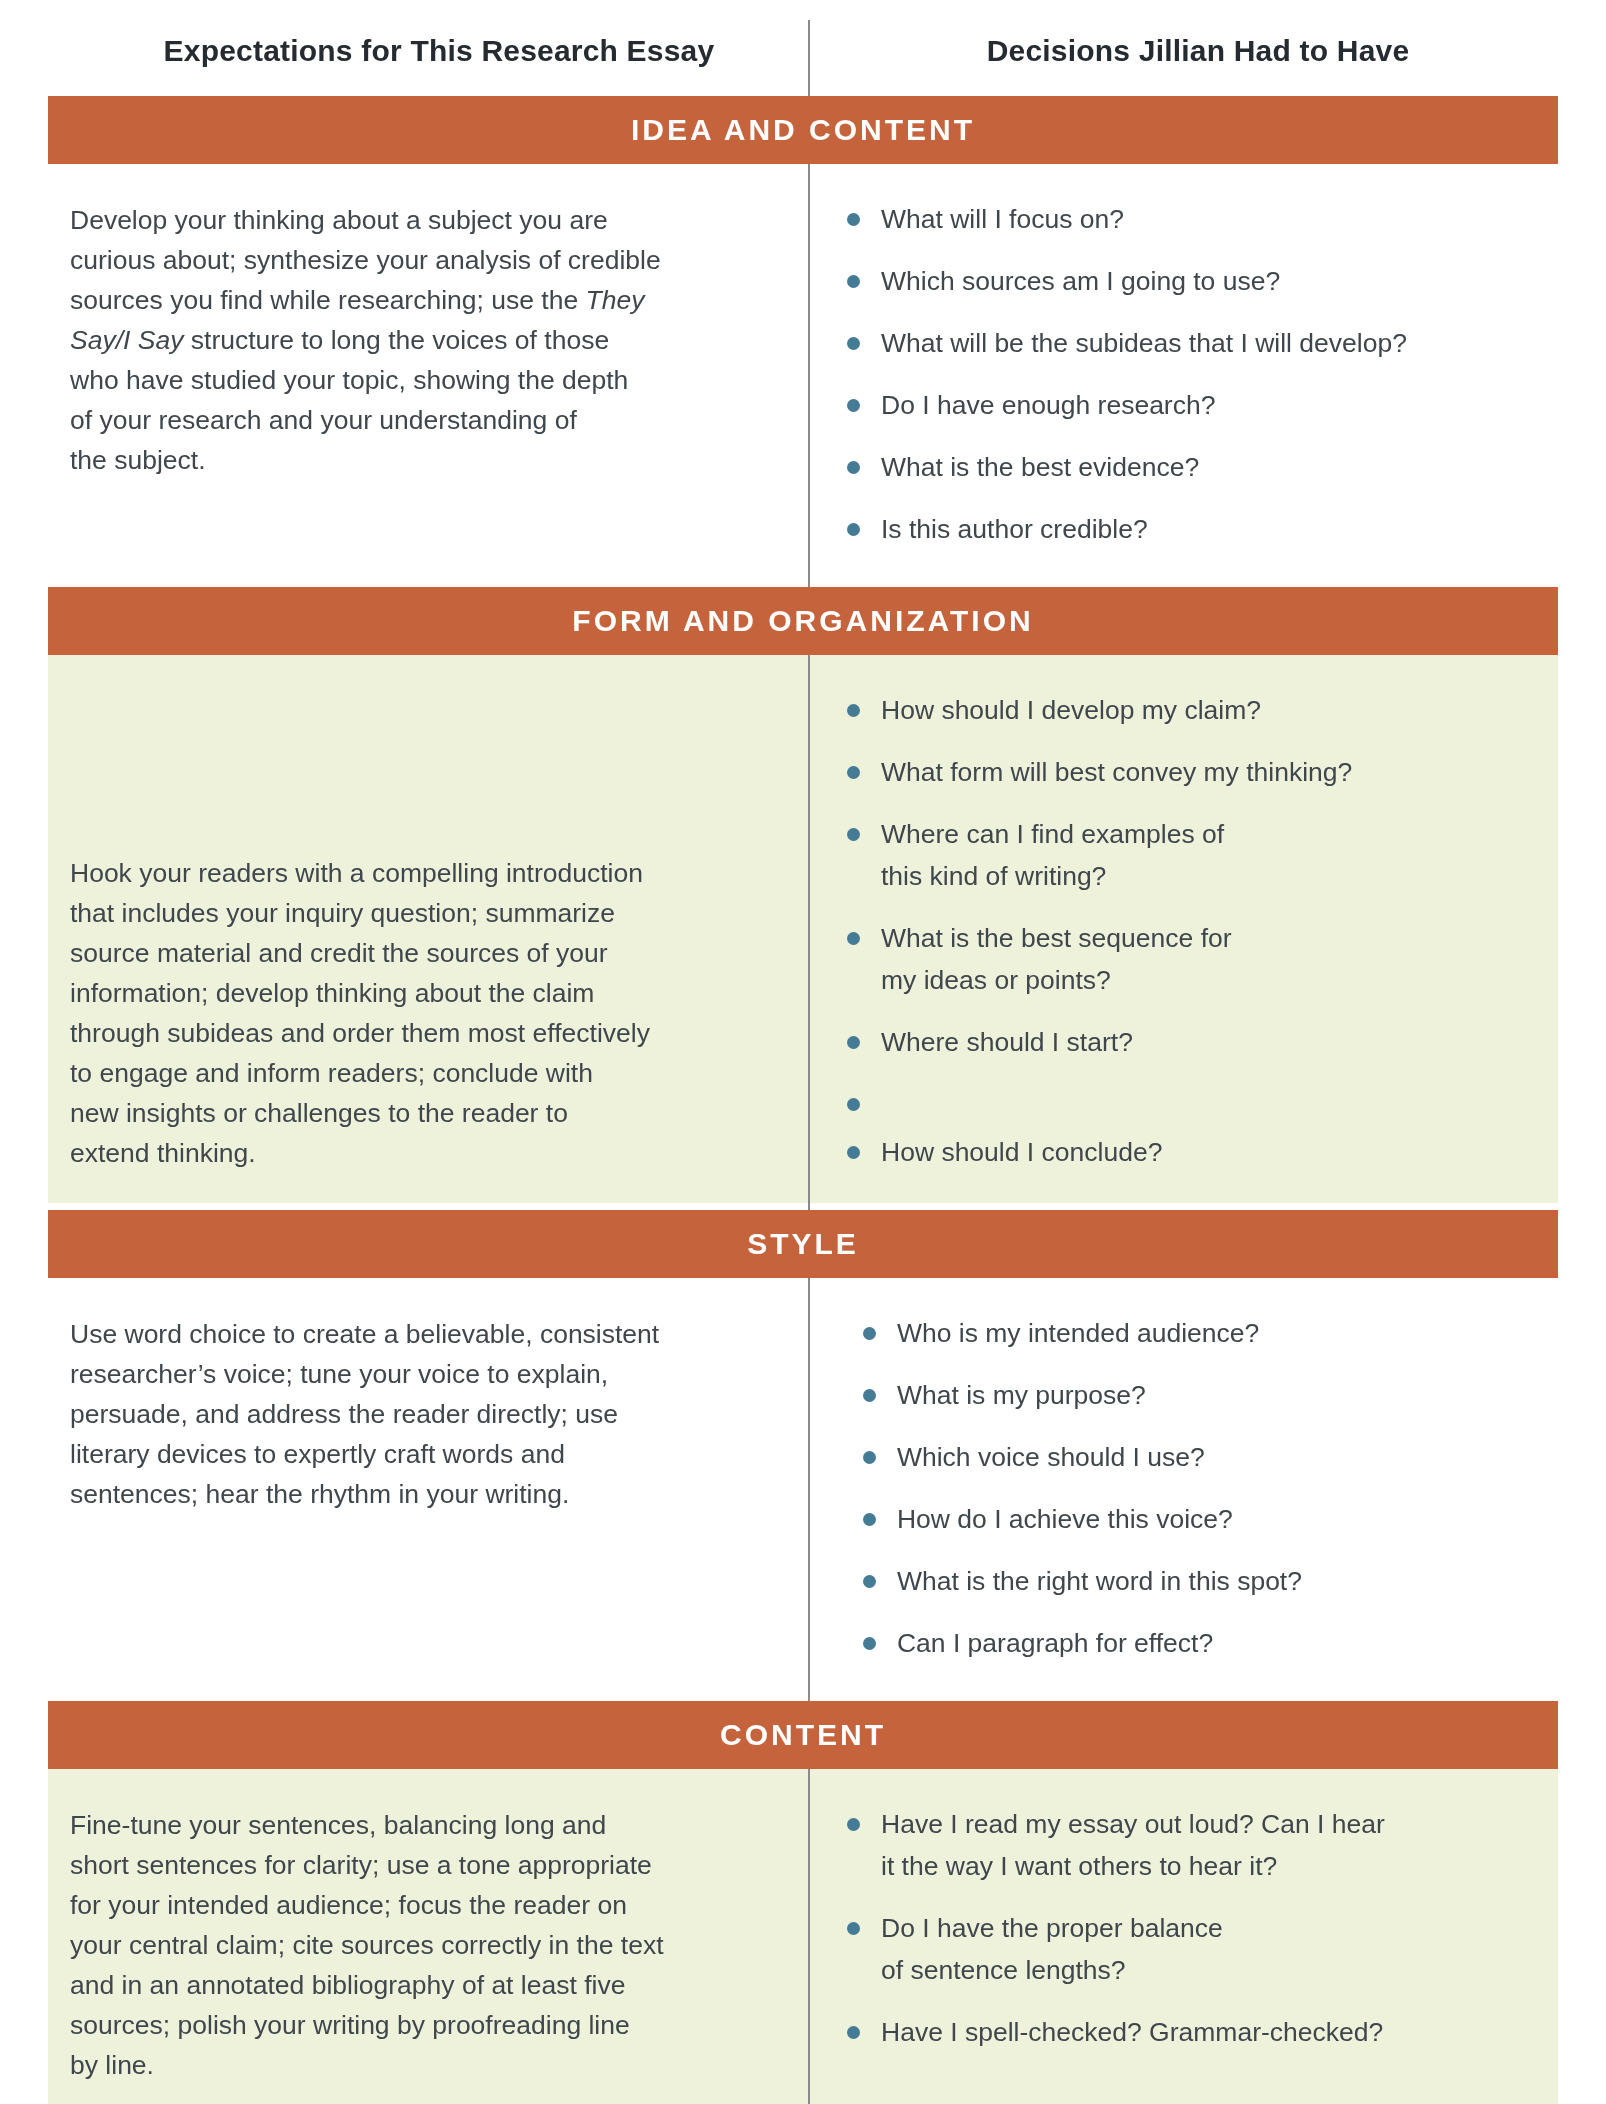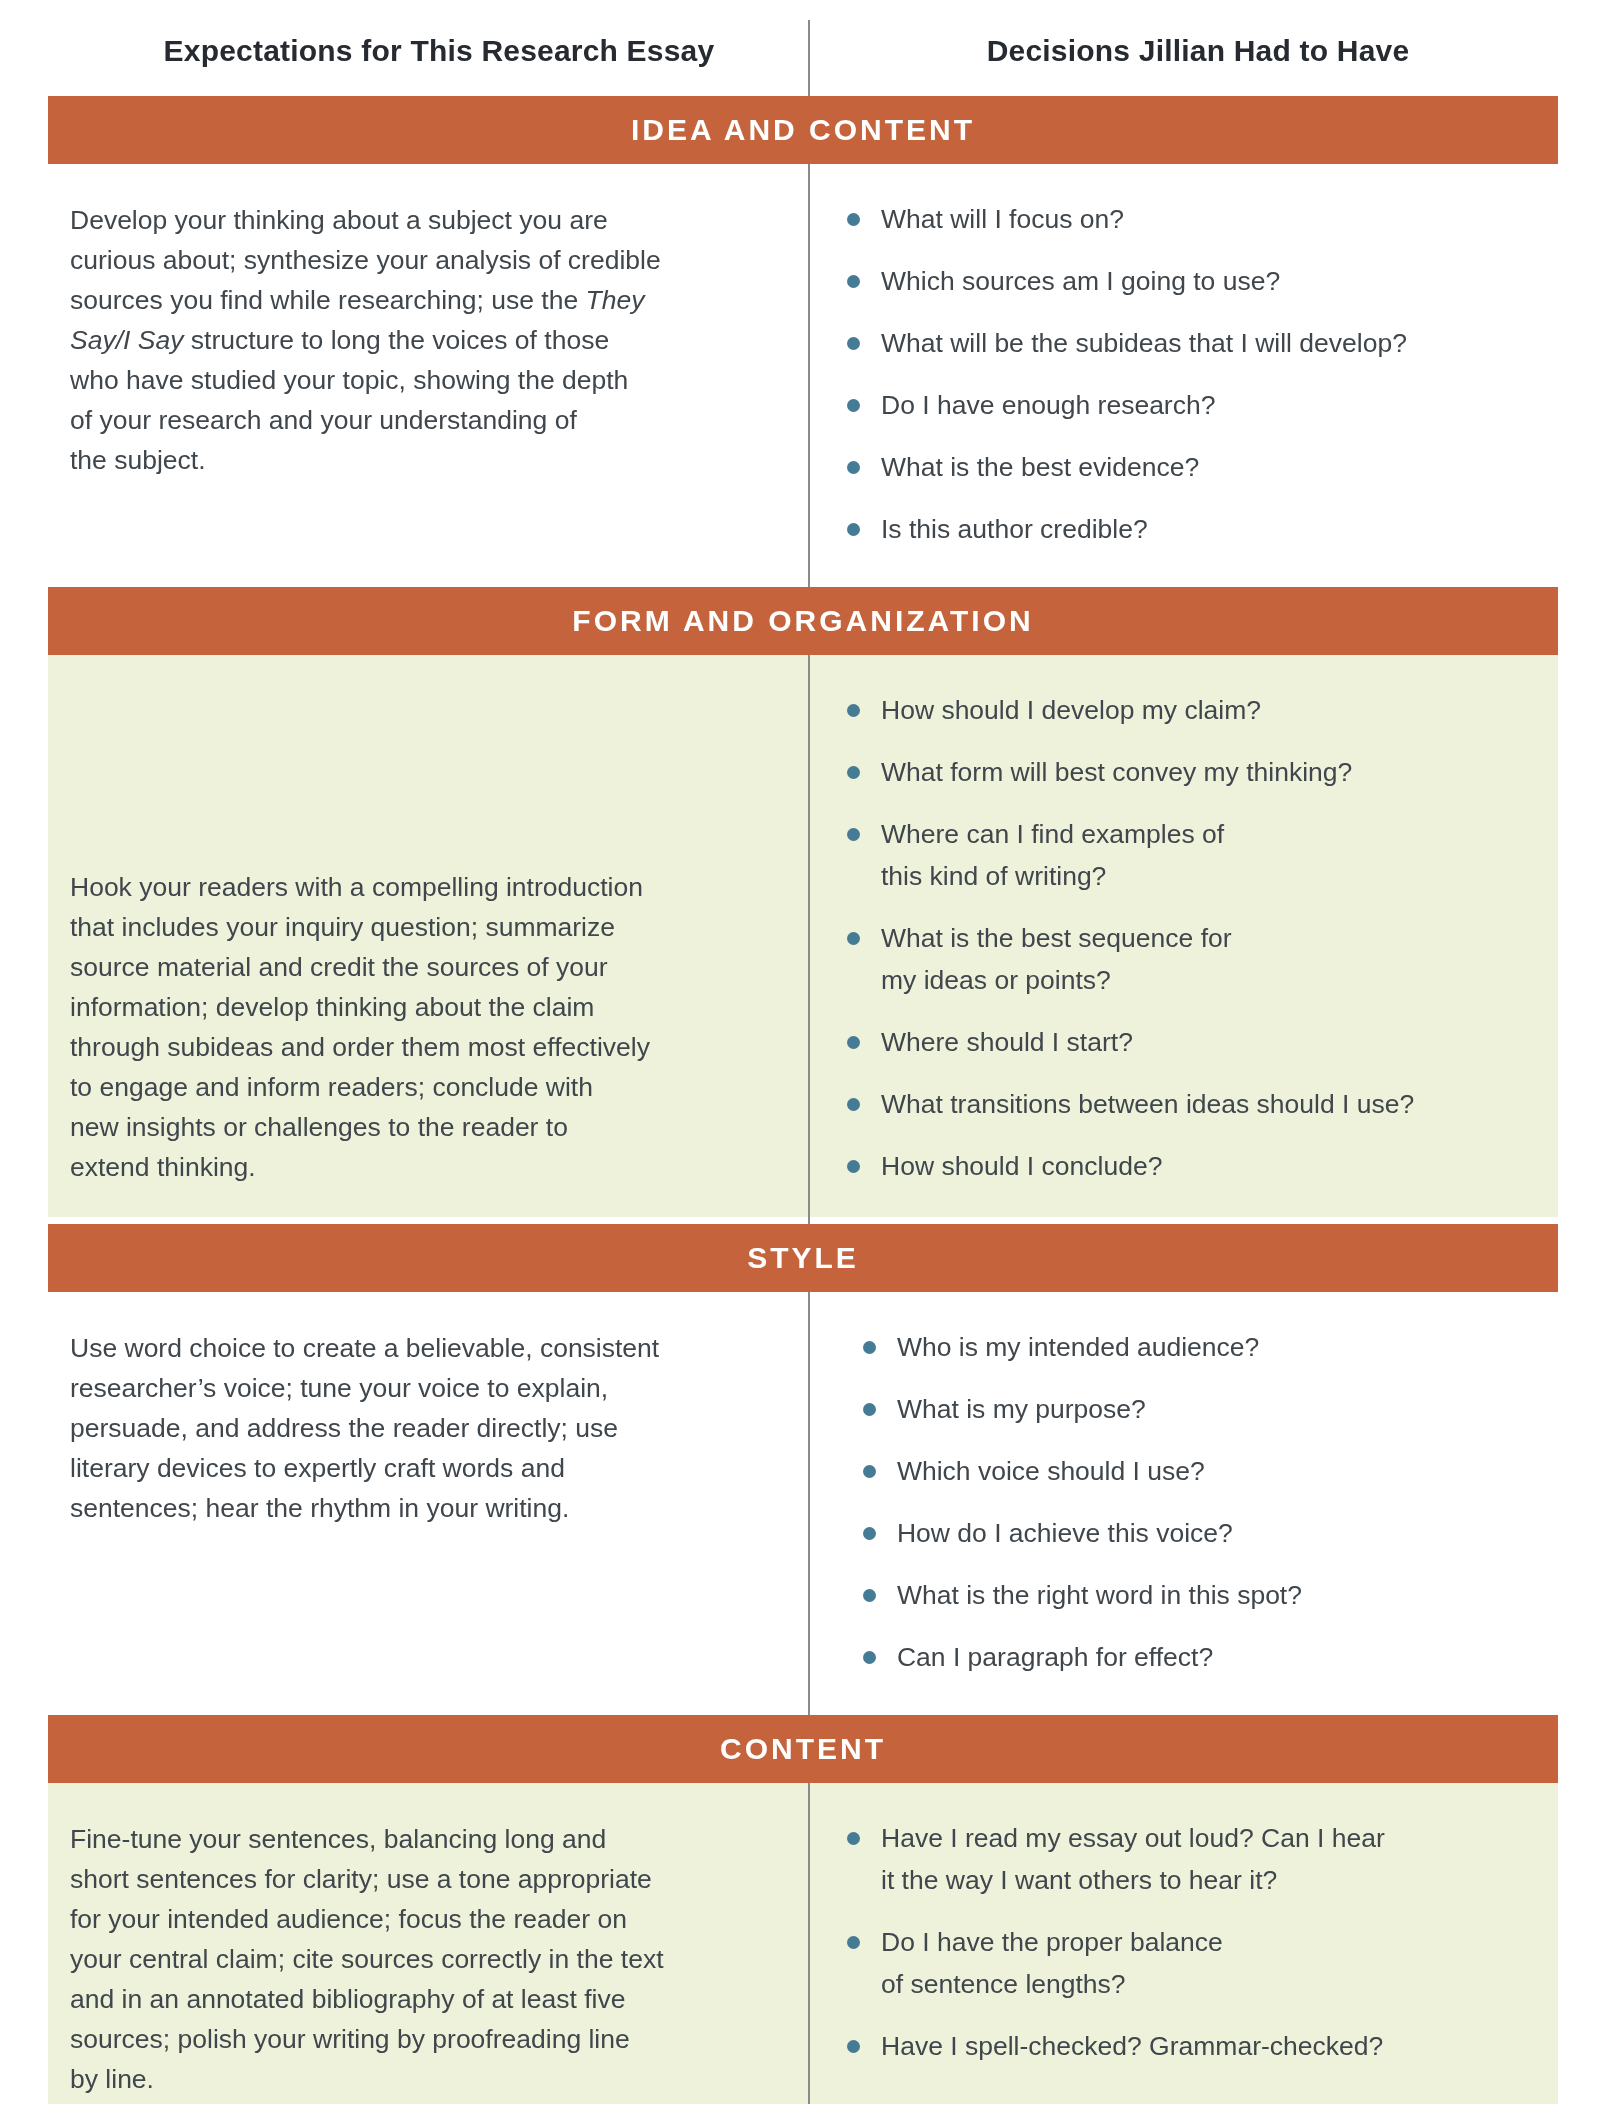--- a/index.html
+++ b/index.html
@@ -167,21 +167,20 @@
               <span class="bullet"></span>
               <span class="decision-text">What is the best sequence for
 my ideas or points?</span>
             </li>
           <li class="decision">
               <span class="bullet"></span>
               <span class="decision-text">Where should I start?</span>
             </li>
           <li class="decision">
               <span class="bullet"></span>
-              <span class="decision-text">What transitions between ideas should I use?</span>
             </li>
           <li class="decision">
               <span class="bullet"></span>
               <span class="decision-text">How should I conclude?</span>
             </li>
         </ul>
       </div>
     </div>
 
     <div class="banner gap-above">STYLE</div>

